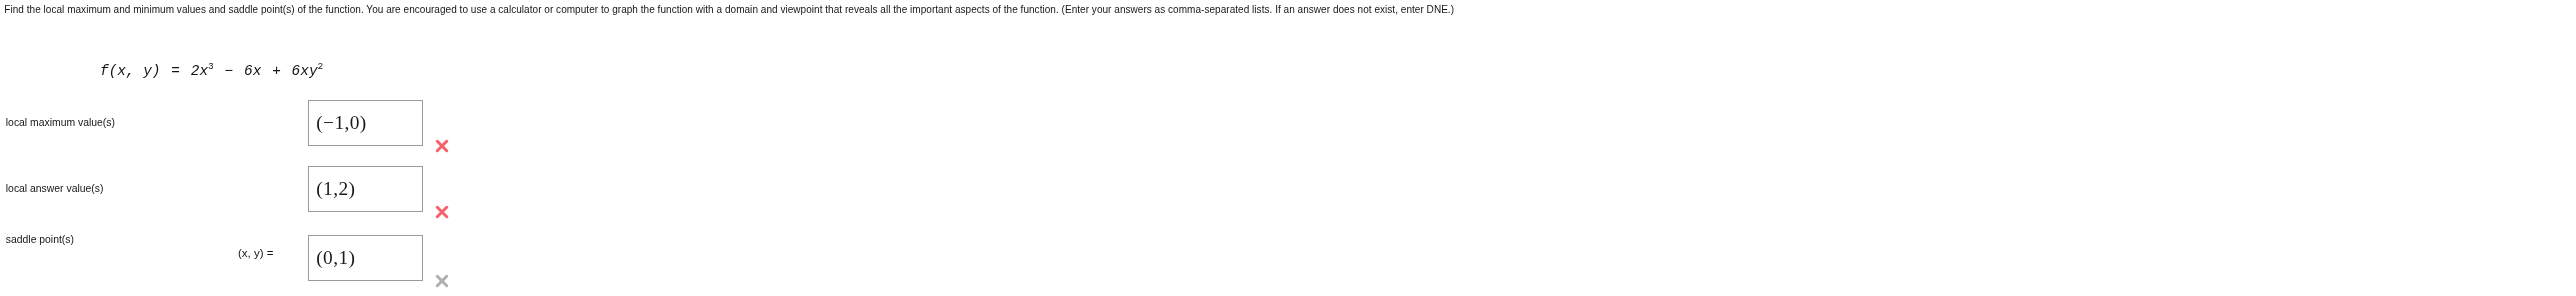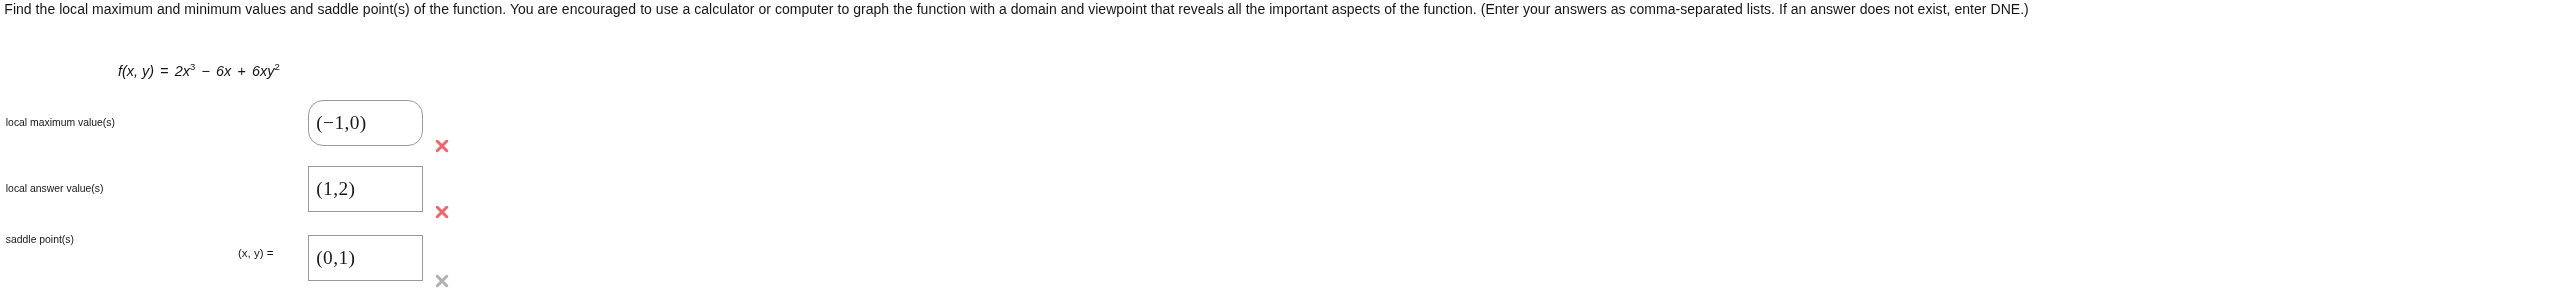--- a/index.html
+++ b/index.html
@@ -15,32 +15,32 @@
     overflow: hidden;
     position: relative;
   }
 
   
   .prompt {
     position: absolute;
     left: 4.3px;
     top: 1.4px;
     width: 2564px;
-    font-size: 14px;
+    font-size: 10px;
     line-height: 17.3px;
     color: #161616;
     letter-spacing: 0.04px;
   }
 
   
   .formula {
     position: absolute;
-    left: 118px;
+    left: 100px;
     top: 63px;
-    font-family: Liberation Sans, sans-serif;
+    font-family: Liberation Mono, monospace;
     font-style: italic;
     font-size: 14.4px;
     color: #141414;
     white-space: nowrap;
   }
   .formula .op {
     font-style: normal;
     padding: 0 2.2px;
   }
   .formula sup {
@@ -97,21 +97,21 @@
     position: absolute;
     left: 434px;
     width: 16px;
     height: 16px;
   }
   .mark svg { display: block; width: 16px; height: 16px; }
 
   
   #row-max        { top: 100px; }
   #row-max .row-label   { top: 17.3px; }
-  #row-max .answer-box  { top: 0px; border-radius: 15px; }
+  #row-max .answer-box  { top: 0px; }
   #row-max .mark        { top: 38px; }
 
   #row-min        { top: 166px; }
   #row-min .row-label   { top: 17.3px; }
   #row-min .answer-box  { top: 0px; }
   #row-min .mark        { top: 38px; }
 
   #row-saddle     { top: 231px; }
   #row-saddle .row-label { top: 3px; }
   #row-saddle .xy-label  { top: 16px; }

